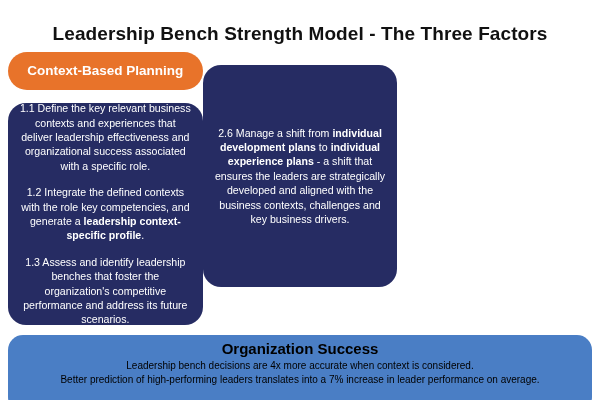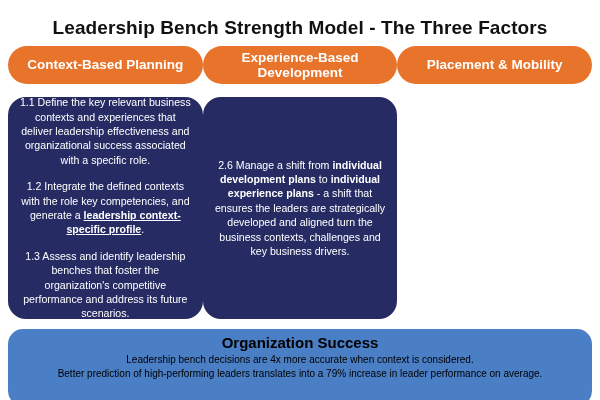--- a/index.html
+++ b/index.html
@@ -13,21 +13,21 @@
     width: 600px;
     height: 400px;
     background: #ffffff;
     overflow: hidden;
   }
   .main-title {
     text-align: center;
     font-size: 19px;
     font-weight: 700;
     color: #111111;
-    padding-top: 17px;
+    padding-top: 23px;
     letter-spacing: 0.1px;
   }
   .columns {
     display: flex;
     padding: 0 8px;
     margin-top: 7px;
   }
   .column {
     flex: 1 1 0;
     display: flex;
@@ -95,37 +95,35 @@
 <div class="canvas">
 
   <div class="main-title">Leadership Bench Strength Model - The Three Factors</div>
 
   <div class="columns">
 
     <div class="column">
       <div class="pill">Context-Based Planning</div>
       <div class="body-box">
           <p><span>1.1 Define the key relevant business contexts and experiences that deliver leadership effectiveness and organizational success associated with a specific role.</span></p>
-          <p><span>1.2 Integrate the defined contexts with the role key competencies, and generate a </span><span style="font-weight: 700; text-decoration: underline;">leadership context-specific profile</span><span>.</span></p>
+          <p><span>1.2 Integrate the defined contexts with the role key competencies, and generate a </span><span style="font-weight: 700;">leadership context-specific profile</span><span>.</span></p>
           <p><span>1.3 Assess and identify leadership benches that foster the organization's competitive performance and address its future scenarios.</span></p>
         </div>
     </div>
 
     <div class="column">
-      <div class="pill">Experience-Based Development</div>
       <div class="body-box">
-          <p><span>2.6 Manage a shift from </span><span style="font-weight: 700;">individual development plans</span><span> to </span><span style="font-weight: 700;">individual experience plans</span><span> - a shift that ensures the leaders are strategically developed and aligned turn the business contexts, challenges and key business drivers.</span></p>
+          <p><span>2.6 Manage a shift from </span><span style="font-weight: 700;">individual development plans</span><span> to </span><span style="font-weight: 700;">individual experience plans</span><span> - a shift that ensures the leaders are strategically developed and aligned with the business contexts, challenges and key business drivers.</span></p>
         </div>
     </div>
 
     <div class="column">
-      <div class="pill">Placement &amp; Mobility</div>
     </div>
 
   </div>
 
   <div class="footer-box">
     <div class="footer-title">Organization Success</div>
     <div class="footer-line">Leadership bench decisions are 4x more accurate when context is considered.</div>
-    <div class="footer-line">Better prediction of high-performing leaders translates into a 79% increase in leader performance on average.</div>
+    <div class="footer-line">Better prediction of high-performing leaders translates into a 7% increase in leader performance on average.</div>
   </div>
 
 </div>
 
 </body></html>

